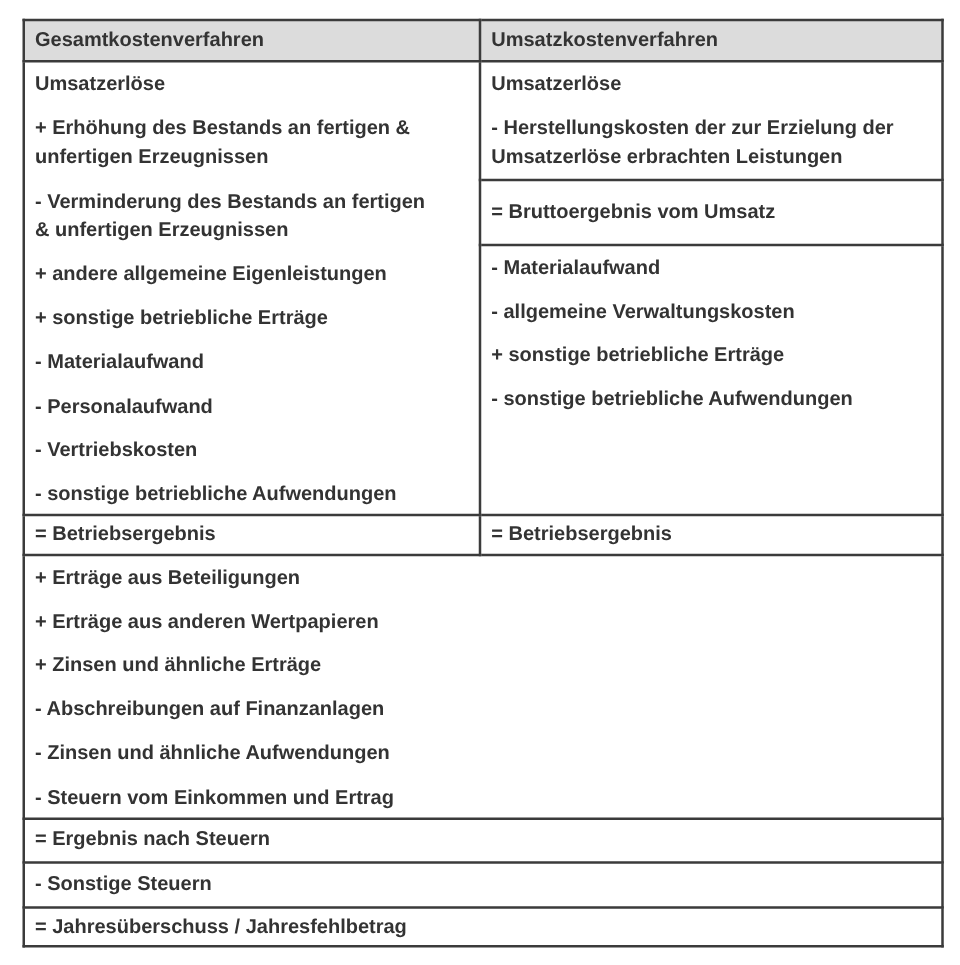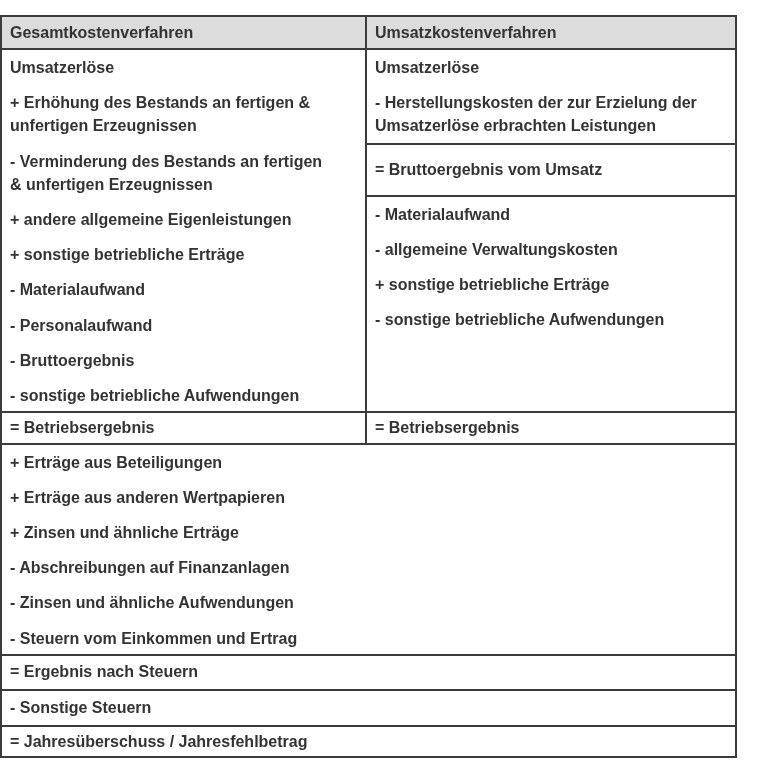--- a/index.html
+++ b/index.html
@@ -6,21 +6,21 @@
     margin: 0;
     padding: 0;
     background: #ffffff;
     width: 768px;
     height: 772px;
     overflow: hidden;
     font-family: "Liberation Sans", sans-serif;
   }
   .gv-table {
     position: absolute;
-    left: 0;
+    left: 18px;
     top: 15px;
     width: 735px;
     border-collapse: collapse;
     table-layout: fixed;
     color: #333333;
     font-size: 16px;
     font-weight: 700;
   }
   .gv-table col.col-left  { width: 365px; }
   .gv-table col.col-right { width: 370px; }
@@ -81,21 +81,21 @@
       <td class="cell-top" rowspan="3">
         <p class="para">Umsatzerlöse</p>
         <p class="para">+ Erhöhung des Bestands an fertigen &amp;
 unfertigen Erzeugnissen</p>
         <p class="para">- Verminderung des Bestands an fertigen
 &amp; unfertigen Erzeugnissen</p>
         <p class="para">+ andere allgemeine Eigenleistungen</p>
         <p class="para">+ sonstige betriebliche Erträge</p>
         <p class="para">- Materialaufwand</p>
         <p class="para">- Personalaufwand</p>
-        <p class="para">- Bruttoergebnis</p>
+        <p class="para">- Vertriebskosten</p>
         <p class="para">- sonstige betriebliche Aufwendungen</p>
       </td>
       <td class="cell-top">
         <p class="para">Umsatzerlöse</p>
         <p class="para">- Herstellungskosten der zur Erzielung der
 Umsatzerlöse erbrachten Leistungen</p>
       </td>
     </tr>
 
     <tr class="row-brutto">

